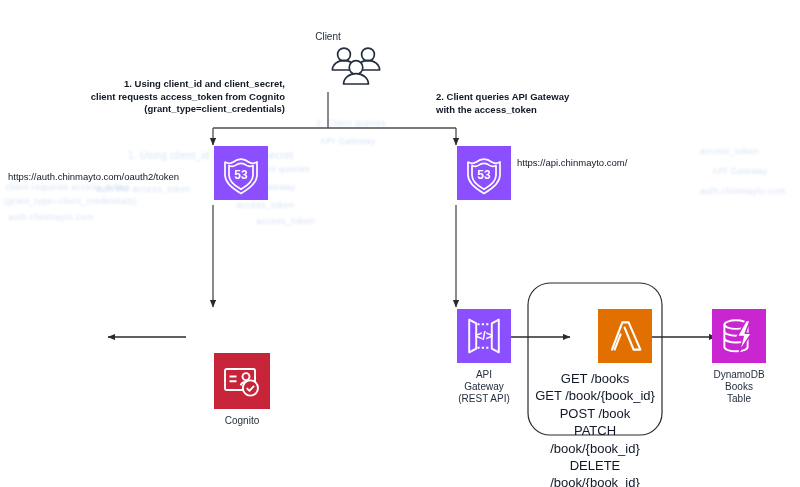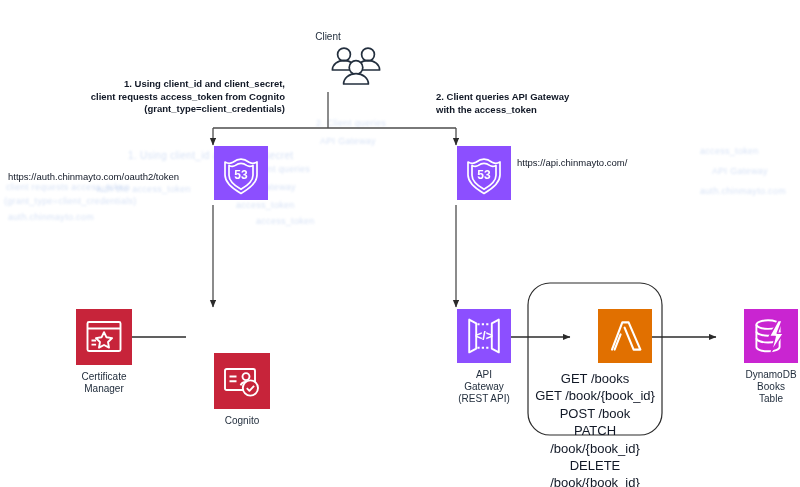--- a/index.html
+++ b/index.html
@@ -137,35 +137,20 @@
                    v13 q0,9.4 -16,18.4 q-16,-9 -16,-18.4 z"></path>
           <path d="M10,14.4 q3.5,1.9 6.4,0 q2.7,-2 5.6,-2 q2.9,0 5.6,2 q2.9,1.9 6.4,0
                    v9.8 q0,7.2 -12,14.1 q-12,-6.9 -12,-14.1 z"></path>
         </g>
         <text x="22" y="28" text-anchor="middle" font-family="Liberation Sans, sans-serif" font-size="12" font-weight="bold" fill="#ffffff">53</text>
       </svg>
     </div>
   </div>
   <div class="url" style="left:485px;top:157px;margin-left:32px;">https://api.chinmayto.com/</div>
 
-  <div class="node" style="left:48px;top:309px;width:56px;">
-    <div class="tile" style="width:56px;height:56px;background:#C7243A;">
-      <svg width="44" height="44" viewBox="0 0 44 44" xmlns="http://www.w3.org/2000/svg">
-        <g fill="none" stroke="#ffffff" stroke-width="1.9" stroke-linejoin="round">
-          <rect x="5.5" y="7" width="33" height="29" rx="1.5"></rect>
-          <path d="M5.5,13.5 H38.5"></path>
-          <path d="M22,17.2 l2.5,5.1 5.6,0.8 -4.05,3.95 0.95,5.6 -5,-2.63
-                   -5,2.63 0.95,-5.6 -4.05,-3.95 5.6,-0.8 z"></path>
-          <path d="M9.5,25.5 h4.6 M9.5,29.6 h4.6"></path>
-        </g>
-      </svg>
-    </div>
-    <div class="caption">Certificate
-Manager</div>
-  </div>
 
   <div class="node" style="left:186px;top:309px;width:56px;margin-top:44px;">
     <div class="tile" style="width:56px;height:56px;background:#C7243A;">
       <svg width="44" height="44" viewBox="0 0 44 44" xmlns="http://www.w3.org/2000/svg">
         <g fill="none" stroke="#ffffff" stroke-width="1.9" stroke-linejoin="round">
           <rect x="5" y="10" width="30" height="21" rx="1.8"></rect>
           <path d="M9.5,17.5 h7 M9.5,22.3 h7"></path>
           <circle cx="26" cy="17.6" r="3.5"></circle>
           <path d="M20.6,26.4 a5.6,4.6 0 0 1 10.8,0"></path>
           <circle cx="30.4" cy="29" r="7.6" fill="#C7243A"></circle>
@@ -201,21 +186,21 @@
       </svg>
     </div>
   </div>
 
   <div class="eps" style="left:530px;top:370px;width:130px;">GET /books
 GET /book/{book_id}
 POST /book
 PATCH /book/{book_id}
 DELETE /book/{book_id}</div>
 
-  <div class="node" style="left:716px;top:309px;width:54px;">
+  <div class="node" style="left:684px;top:309px;width:54px;">
     <div class="tile" style="width:54px;height:54px;background:#C925D1;">
       <svg width="44" height="44" viewBox="0 0 44 44" xmlns="http://www.w3.org/2000/svg">
         <g fill="none" stroke="#ffffff" stroke-width="1.9" stroke-linejoin="round">
           <ellipse cx="19" cy="10.6" rx="11.6" ry="4.3"></ellipse>
           <path d="M7.4,10.6 V33 a11.6,4.3 0 0 0 23.2,0 V10.6"></path>
           <path d="M7.4,17.4 a11.6,4.3 0 0 0 23.2,0"></path>
           <path d="M7.4,24.2 a11.6,4.3 0 0 0 23.2,0"></path>
         </g>
         <path d="M29,6.6 L20.2,22.6 H26.2 L22.4,37.6 L34.6,19.2 H28.2 L33.2,6.6 z" fill="#ffffff" stroke="#C925D1" stroke-width="1.5" stroke-linejoin="round"></path>
       </svg>

